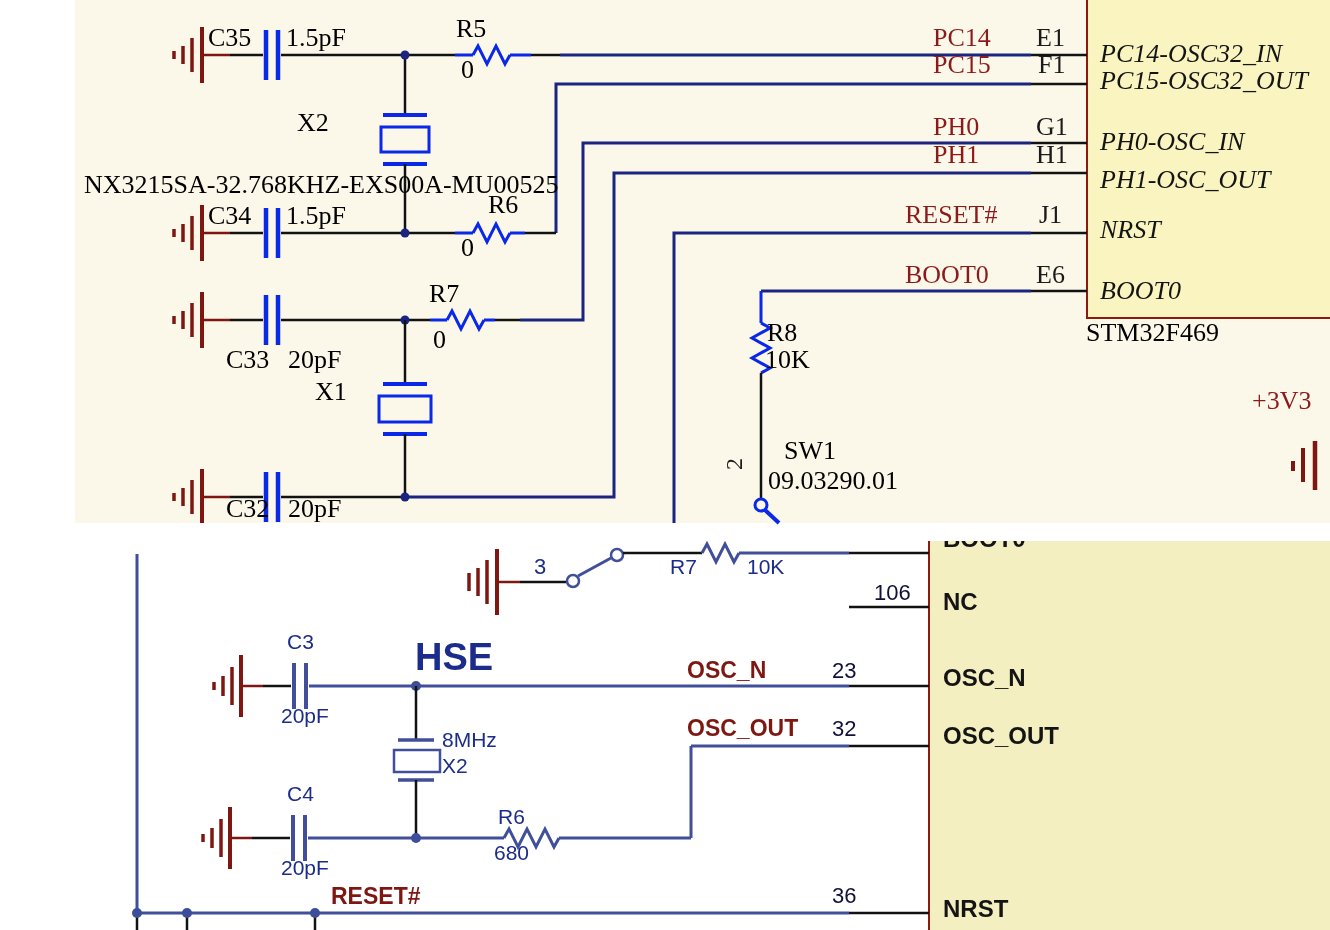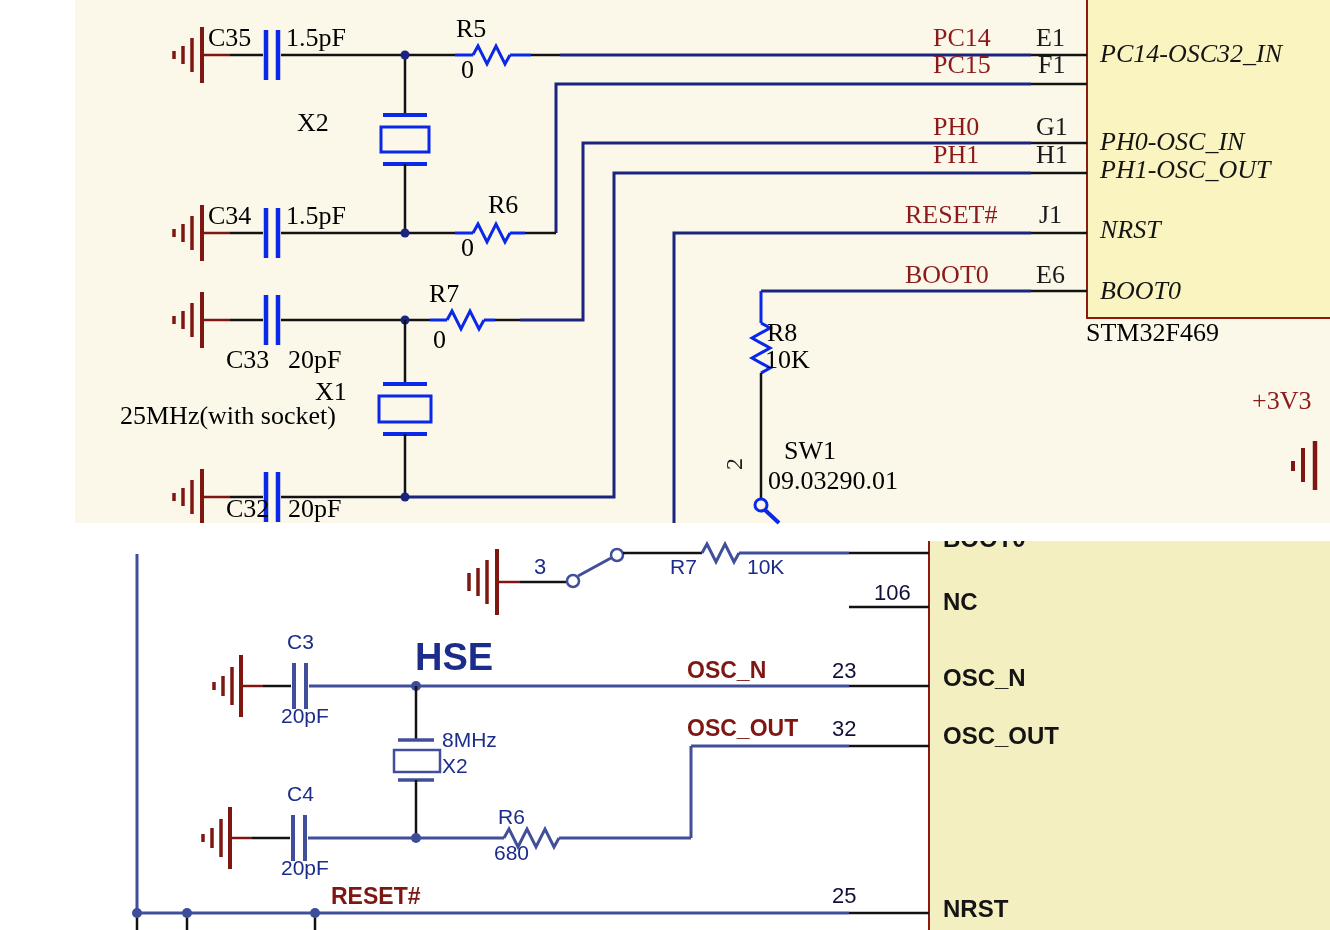--- a/index.html
+++ b/index.html
@@ -254,30 +254,30 @@
       <path d="M504,838 l5,-9 l9,18 l9,-18 l9,18 l9,-18 l9,18 l5,-9" class="wireS" stroke-width="3"></path>
       <path d="M559,838 H691" class="wireS" stroke-width="3"></path>
     </g>
   </svg>
 
   <span class="lb ts cmp" style="left:208px;top:25px">C35</span>
   <span class="lb ts cmp" style="left:286px;top:25px">1.5pF</span>
   <span class="lb ts cmp" style="left:456px;top:16px">R5</span>
   <span class="lb ts cmp" style="left:461px;top:57px">0</span>
   <span class="lb ts cmp" style="left:297px;top:110px">X2</span>
+  <span class="lb ts cmp" style="left:84px;top:172px">NX3215SA-32.768KHZ-EXS00A-MU00525</span>
   <span class="lb ts cmp" style="left:208px;top:203px">C34</span>
   <span class="lb ts cmp" style="left:286px;top:203px">1.5pF</span>
   <span class="lb ts cmp" style="left:488px;top:192px">R6</span>
   <span class="lb ts cmp" style="left:461px;top:235px">0</span>
   <span class="lb ts cmp" style="left:429px;top:281px">R7</span>
   <span class="lb ts cmp" style="left:433px;top:327px">0</span>
   <span class="lb ts cmp" style="left:226px;top:347px">C33</span>
   <span class="lb ts cmp" style="left:288px;top:347px">20pF</span>
   <span class="lb ts cmp" style="left:315px;top:379px">X1</span>
-  <span class="lb ts cmp" style="left:120px;top:403px">25MHz(with socket)</span>
   <div class="clip" style="left:226px;top:496px;width:62px;height:27px">
     <span class="lb ts cmp" style="left:0;top:0">C32</span>
   </div>
   <div class="clip" style="left:288px;top:496px;width:70px;height:27px">
     <span class="lb ts cmp" style="left:0;top:0">20pF</span>
   </div>
   <span class="lb ts cmp" style="left:767px;top:320px">R8</span>
   <span class="lb ts cmp" style="left:765px;top:347px">10K</span>
   <span class="lb ts cmp" style="left:784px;top:438px">SW1</span>
   <span class="lb ts cmp" style="left:768px;top:468px">09.03290.01</span>
@@ -290,22 +290,23 @@
   <span class="lb ts net" style="left:933px;top:114px">PH0</span>
   <span class="lb ts pin" style="left:1036px;top:114px">G1</span>
   <span class="lb ts net" style="left:933px;top:142px">PH1</span>
   <span class="lb ts pin" style="left:1036px;top:142px">H1</span>
   <span class="lb ts net" style="left:905px;top:202px">RESET#</span>
   <span class="lb ts pin" style="left:1039px;top:202px">J1</span>
   <span class="lb ts net" style="left:905px;top:262px">BOOT0</span>
   <span class="lb ts pin" style="left:1036px;top:262px">E6</span>
 
   <span class="lb ts icn" style="left:1100px;top:41px">PC14-OSC32_IN</span>
+  <span class="lb ts icn" style="left:1100px;top:68px">PC15-OSC32_OUT</span>
   <span class="lb ts icn" style="left:1100px;top:129px">PH0-OSC_IN</span>
-  <span class="lb ts icn" style="left:1100px;top:157px">PH1-OSC_OUT</span>
+  <span class="lb ts icn" style="left:1100px;top:167px">PH1-OSC_OUT</span>
   <span class="lb ts icn" style="left:1100px;top:217px">NRST</span>
   <span class="lb ts icn" style="left:1100px;top:278px">BOOT0</span>
   <span class="lb ts cmp" style="left:1086px;top:320px">STM32F469</span>
   <span class="lb ts net" style="left:1252px;top:388px">+3V3</span>
 
   <span class="lb tb pinB" style="left:534px;top:556px;color:#1b2c8a">3</span>
   <span class="lb tb cmpB" style="left:670px;top:556px">R7</span>
   <span class="lb tb cmpB" style="left:747px;top:556px">10K</span>
   <span class="lb tb pinB" style="left:874px;top:582px">106</span>
   <span class="lb tb cmpB" style="left:287px;top:631px">C3</span>
@@ -315,21 +316,21 @@
   <span class="lb tb pinB" style="left:832px;top:660px">23</span>
   <span class="lb tb netB" style="left:687px;top:717px">OSC_OUT</span>
   <span class="lb tb pinB" style="left:832px;top:718px">32</span>
   <span class="lb tb cmpB" style="left:442px;top:729px">8MHz</span>
   <span class="lb tb cmpB" style="left:442px;top:755px">X2</span>
   <span class="lb tb cmpB" style="left:287px;top:783px">C4</span>
   <span class="lb tb cmpB" style="left:498px;top:806px">R6</span>
   <span class="lb tb cmpB" style="left:494px;top:842px">680</span>
   <span class="lb tb cmpB" style="left:281px;top:857px">20pF</span>
   <span class="lb tb netB" style="left:331px;top:885px">RESET#</span>
-  <span class="lb tb pinB" style="left:832px;top:885px">25</span>
+  <span class="lb tb pinB" style="left:832px;top:885px">36</span>
 
   <div class="clip" style="left:943px;top:541px;width:120px;height:18px">
     <span class="lb tb icnB" style="left:0;top:-14px">BOOT0</span>
   </div>
   <span class="lb tb icnB" style="left:943px;top:590px">NC</span>
   <span class="lb tb icnB" style="left:943px;top:666px">OSC_N</span>
   <span class="lb tb icnB" style="left:943px;top:724px">OSC_OUT</span>
   <span class="lb tb icnB" style="left:943px;top:897px">NRST</span>
 
 </div>

